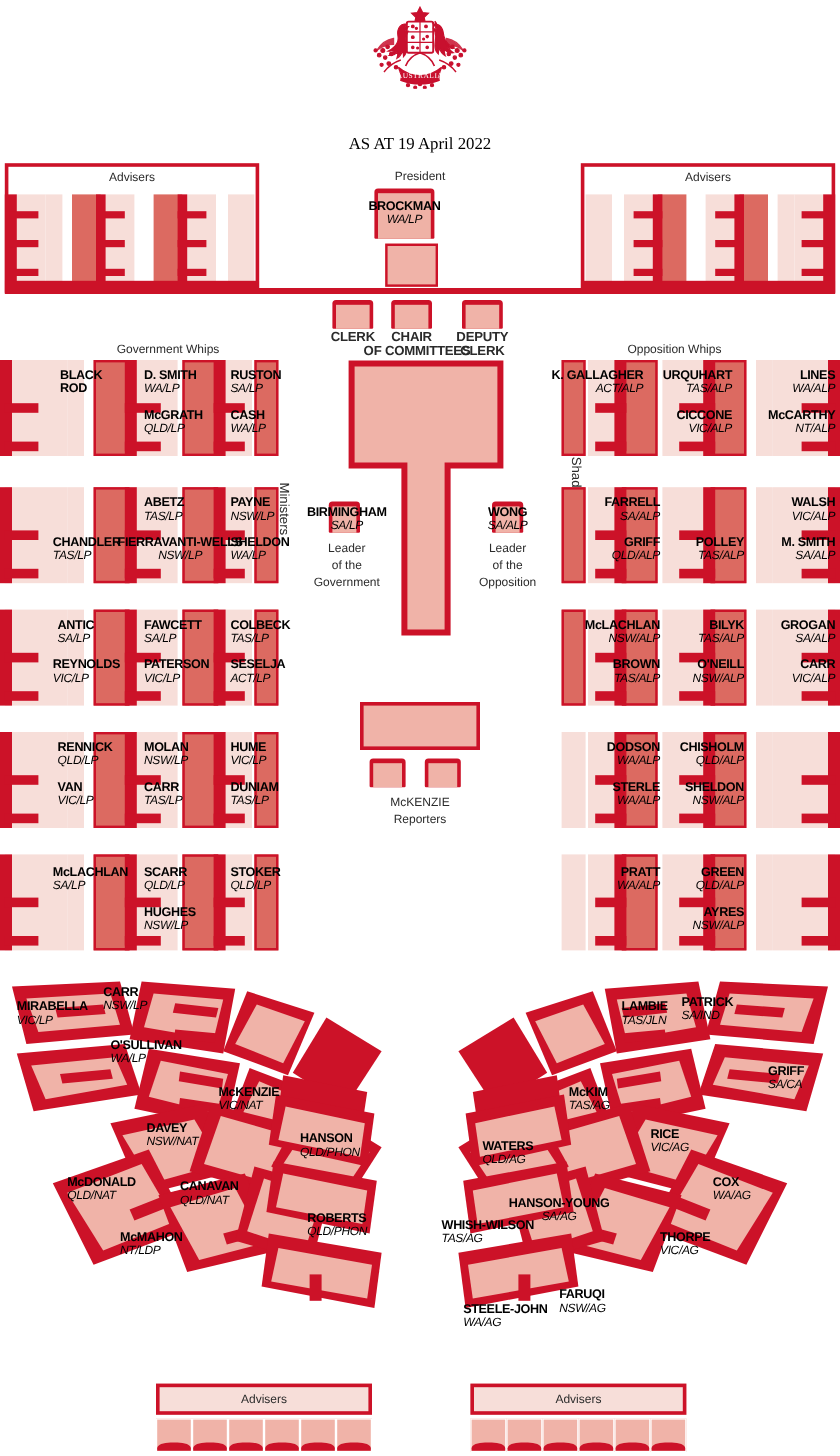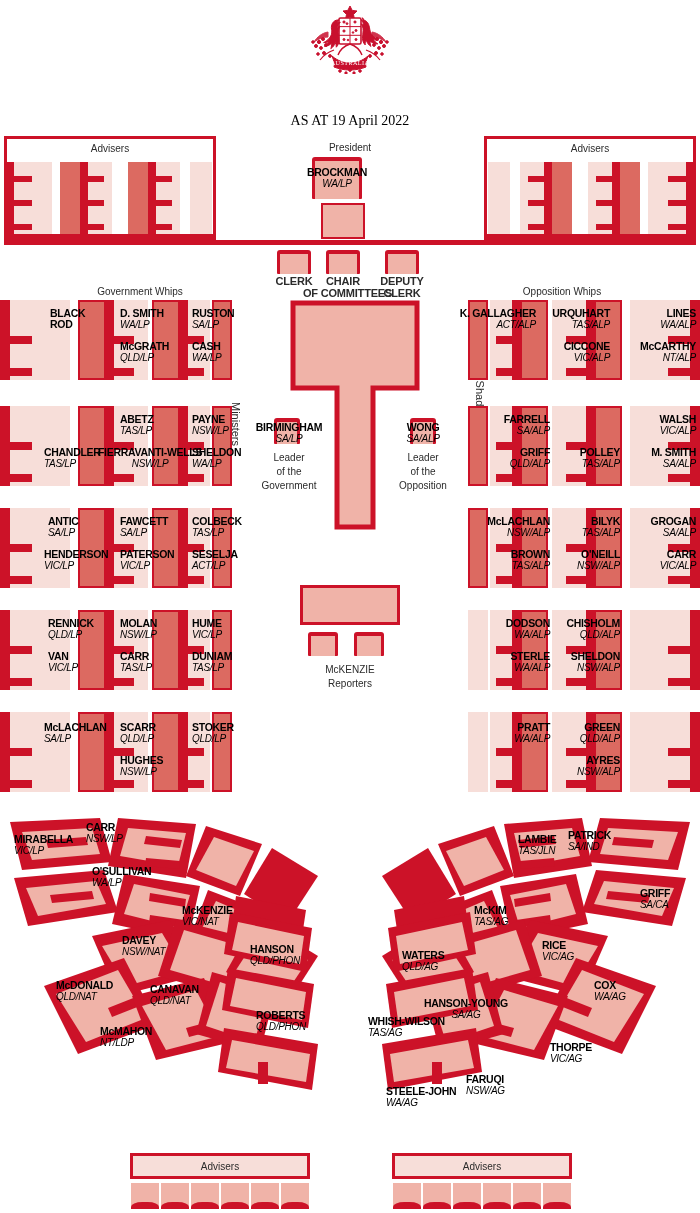--- a/index.html
+++ b/index.html
@@ -375,21 +375,21 @@
   <div class="ebar" style="left:178px;top:36px;width:26px;height:8px;"></div>
   <div class="ebar" style="left:178px;top:68px;width:26px;height:8px;"></div>
 
   <div class="deskblk" style="left:212px;top:0px;width:20px;height:80px;"></div>
 </div>
 <div class="mem l" style="left:8px;top:516px;">
   <span class="nm">ANTIC</span>
   <span class="st">SA/LP</span>
 </div>
 <div class="mem l" style="left:4px;top:549px;">
-  <span class="nm">HENDERSON</span>
+  <span class="nm">REYNOLDS</span>
   <span class="st">VIC/LP</span>
 </div>
 <div class="mem l" style="left:80px;top:516px;">
   <span class="nm">FAWCETT</span>
   <span class="st">SA/LP</span>
 </div>
 <div class="mem l" style="left:80px;top:549px;">
   <span class="nm">PATERSON</span>
   <span class="st">VIC/LP</span>
 </div>
@@ -862,21 +862,21 @@
   <span class="st">QLD/AG</span>
 </div>
 <div class="cbtext" style="left:424px;top:998px;">
   <span class="nm">HANSON-YOUNG</span>
   <span class="st" style="text-align:center;display:block;">SA/AG</span>
 </div>
 <div class="cbtext" style="left:368px;top:1016px;">
   <span class="nm">WHISH-WILSON</span>
   <span class="st">TAS/AG</span>
 </div>
-<div class="cbtext" style="left:550px;top:1026px;margin-top:16px;">
+<div class="cbtext" style="left:550px;top:1026px;">
   <span class="nm">THORPE</span>
   <span class="st">VIC/AG</span>
 </div>
 <div class="cbtext" style="left:386px;top:1086px;">
   <span class="nm">STEELE-JOHN</span>
   <span class="st">WA/AG</span>
 </div>
 <div class="cbtext" style="left:466px;top:1074px;">
   <span class="nm">FARUQI</span>
   <span class="st">NSW/AG</span>

